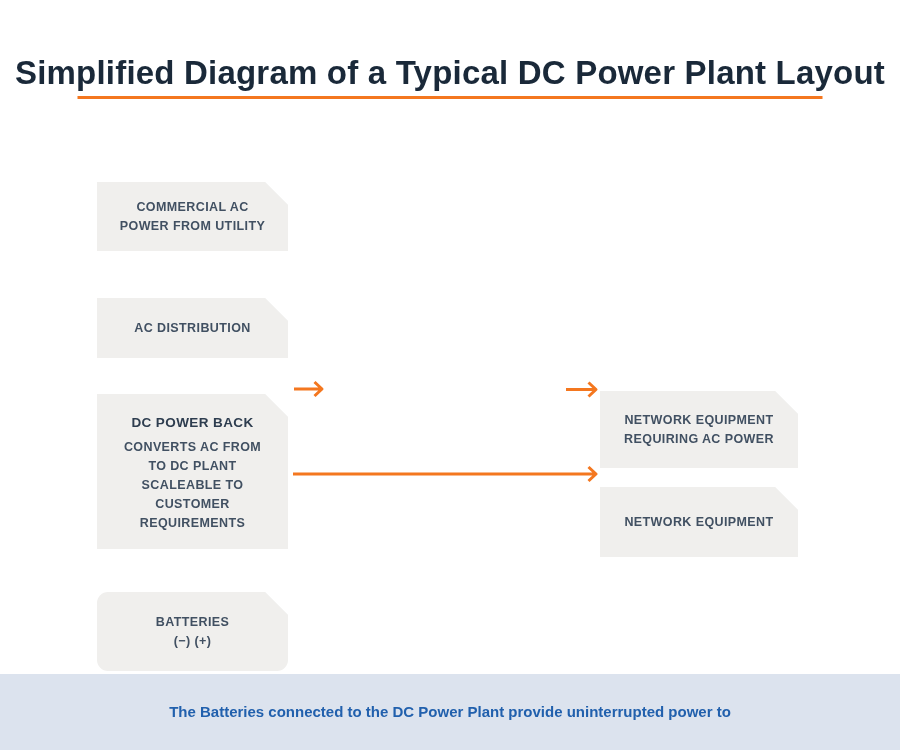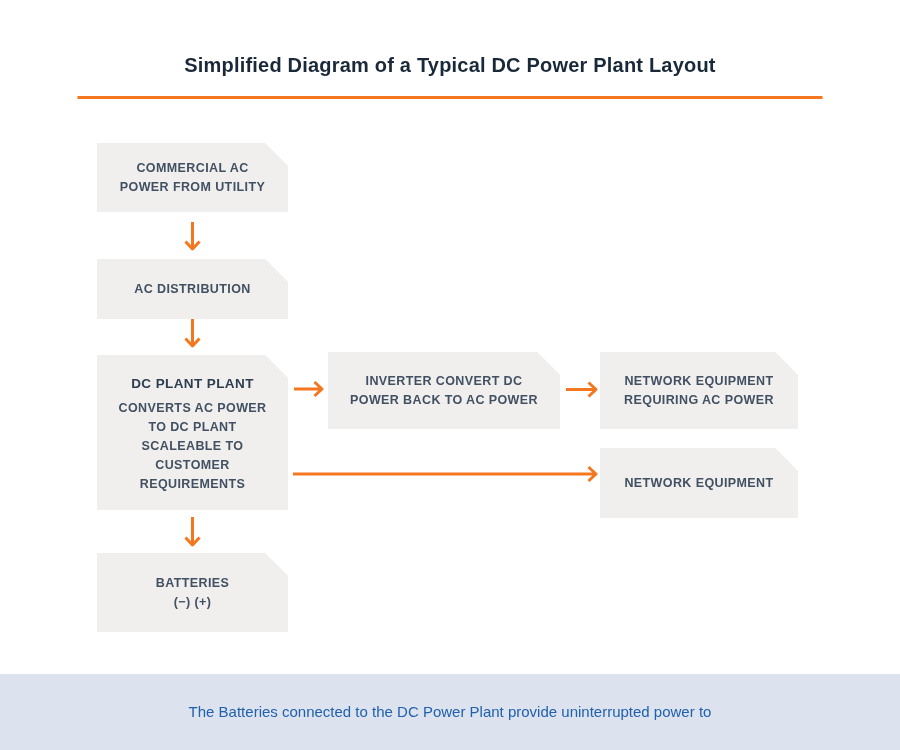--- a/index.html
+++ b/index.html
@@ -20,21 +20,21 @@
     height: 750px;
     background: #ffffff;
     overflow: hidden;
   }
   .page-title {
     position: absolute;
     top: 54px;
     left: 0;
     width: 100%;
     text-align: center;
-    font-size: 20px;
+    font-size: 33px;
     font-weight: 700;
     letter-spacing: 0.2px;
     color: var(--title-color);
   }
   .title-underline {
     position: absolute;
     top: 96px;
     left: 50%;
     transform: translateX(-50%);
     width: 745px;
@@ -48,20 +48,21 @@
     clip-path: polygon(0 0, calc(100% - 23px) 0, 100% 23px, 100% 100%, 0 100%);
     display: flex;
     flex-direction: column;
     align-items: center;
     justify-content: center;
     text-align: center;
     font-size: 12.5px;
     font-weight: 700;
     letter-spacing: 0.4px;
     line-height: 19px;
+    margin-top: 39px;
   }
   .node::after {
     content: "";
     position: absolute;
     top: 0;
     right: 0;
     width: 0;
     height: 0;
     border-top: 23px solid rgba(0,0,0,0.055);
     border-left: 23px solid transparent;
@@ -72,21 +73,21 @@
     color: var(--heading-color);
     margin-bottom: 6px;
   }
   .node .line { display: block; }
   .node-commercial-ac   { left: 97px;  top: 143px; width: 191px; height: 69px; }
   .node-ac-distribution { left: 97px;  top: 259px; width: 191px; height: 60px; }
   .node-dc-power-plant  { left: 97px;  top: 355px; width: 191px; height: 155px; justify-content: flex-start; padding-top: 19px; }
   .node-inverter        { left: 328px; top: 352px; width: 232px; height: 77px; }
   .node-network-ac      { left: 600px; top: 352px; width: 198px; height: 77px; }
   .node-network-dc      { left: 600px; top: 448px; width: 198px; height: 70px; }
-  .node-batteries       { left: 97px;  top: 553px; width: 191px; height: 79px; }
+  .node-batteries       { left: 97px;  top: 553px; width: 191px; height: 79px; border-radius: 11px; }
   svg.connectors {
     position: absolute;
     inset: 0;
     width: 900px;
     height: 750px;
     pointer-events: none;
   }
   svg.connectors path {
     stroke: var(--accent-orange);
     stroke-width: 3;
@@ -101,21 +102,21 @@
     height: 76px;
     background: var(--footer-bg);
     display: flex;
     align-items: center;
     justify-content: center;
   }
   .footnote-bar p {
     text-align: center;
     color: var(--footer-text);
     font-size: 15px;
-    font-weight: 400;
+    font-weight: 700;
     line-height: 22px;
   }
 </style>
 </head>
 <body>
 
 <div class="page">
 
   <h1 class="page-title">Simplified Diagram of a Typical DC Power Plant Layout</h1>
   <div class="title-underline"></div>
@@ -132,32 +133,28 @@
   <div class="node node-commercial-ac">
     <span class="line">COMMERCIAL AC</span>
     <span class="line">POWER FROM UTILITY</span>
   </div>
 
   <div class="node node-ac-distribution">
     <span class="line">AC DISTRIBUTION</span>
   </div>
 
   <div class="node node-dc-power-plant">
-    <span class="heading">DC PLANT PLANT</span>
-    <span class="line">CONVERTS AC POWER</span>
+    <span class="heading">DC POWER BACK</span>
+    <span class="line">CONVERTS AC FROM</span>
     <span class="line">TO DC PLANT</span>
     <span class="line">SCALEABLE TO</span>
     <span class="line">CUSTOMER</span>
     <span class="line">REQUIREMENTS</span>
   </div>
 
-  <div class="node node-inverter">
-    <span class="line">INVERTER CONVERT DC</span>
-    <span class="line">POWER BACK TO AC POWER</span>
-  </div>
 
   <div class="node node-network-ac">
     <span class="line">NETWORK EQUIPMENT</span>
     <span class="line">REQUIRING AC POWER</span>
   </div>
 
   <div class="node node-network-dc">
     <span class="line">NETWORK EQUIPMENT</span>
   </div>
 

